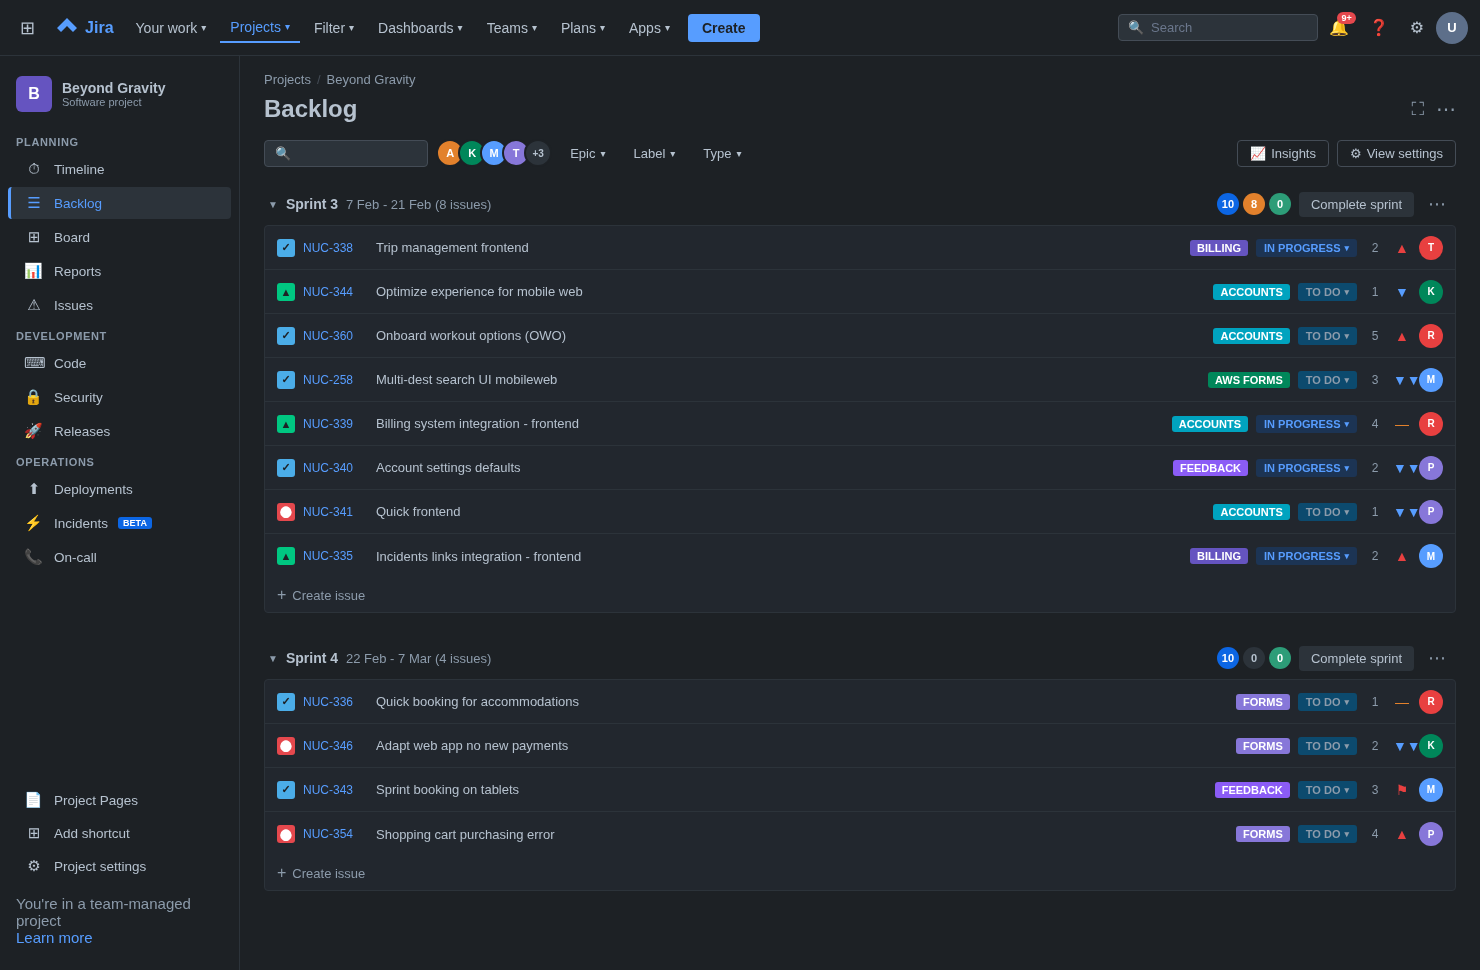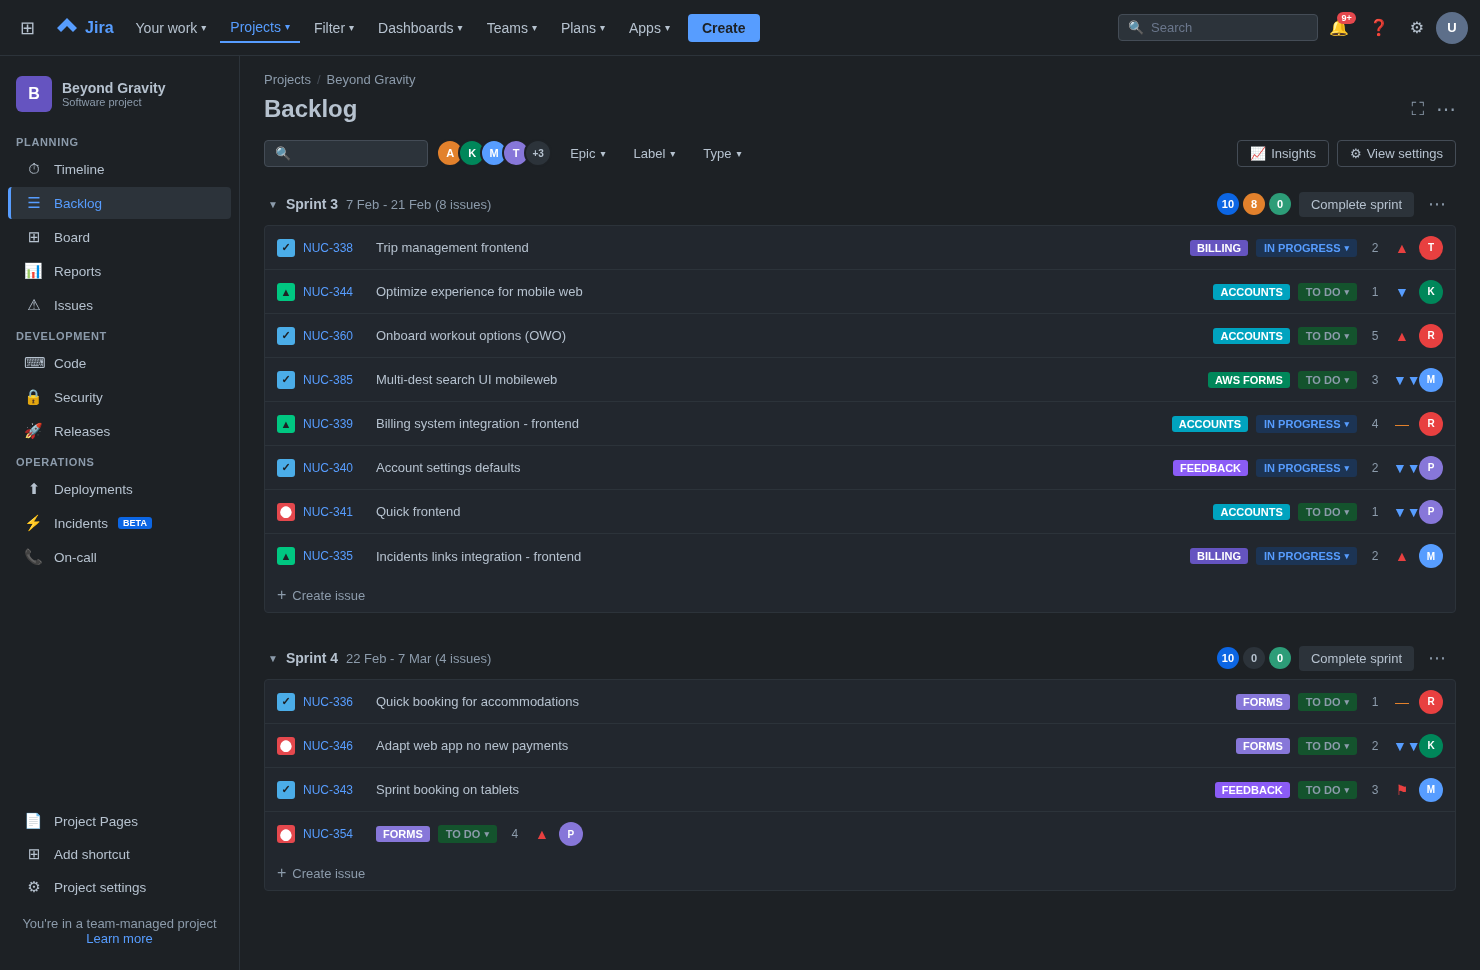--- a/index.html
+++ b/index.html
@@ -27,21 +27,21 @@
     .project-header { display: flex; align-items: center; gap: 10px; padding: 8px 16px 16px; }
     .project-icon { width: 36px; height: 36px; border-radius: 6px; background: #6554c0; display: flex; align-items: center; justify-content: center; color: white; font-weight: 700; font-size: 16px; flex-shrink: 0; }
     .project-info .project-name { color: #b6c2cf; font-size: 14px; font-weight: 600; }
     .project-info .project-type { color: #8c9bab; font-size: 11px; }
     .sidebar-section-label { color: #8c9bab; font-size: 11px; font-weight: 700; padding: 8px 16px 4px; letter-spacing: 0.06em; text-transform: uppercase; }
     .sidebar-item { display: flex; align-items: center; gap: 10px; padding: 7px 16px; cursor: pointer; color: #b6c2cf; border-radius: 4px; margin: 1px 8px; font-size: 13.5px; }
     .sidebar-item.active { background: #2c333a; color: #579dff; border-left: 3px solid #579dff; padding-left: 13px; }
     .sidebar-item .si-icon { width: 20px; text-align: center; font-size: 15px; }
     .sidebar-item .beta-badge { background: #0c66e4; color: white; font-size: 9px; font-weight: 700; padding: 1px 5px; border-radius: 3px; text-transform: uppercase; }
     .sidebar-bottom { margin-top: auto; padding-bottom: 8px; }
-    .sidebar-footer { color: #8c9bab; font-size: 13px; text-align: center; padding: 12px 16px 4px; }
+    .sidebar-footer { color: #8c9bab; font-size: 15px; text-align: left; padding: 12px 16px 4px; }
     .sidebar-footer a { color: #579dff; text-decoration: none; }
 
     
     .main { margin-left: 240px; margin-top: 56px; padding: 16px 24px; background: #1d2125; min-height: calc(970px - 56px); }
     .breadcrumb { display: flex; align-items: center; gap: 6px; color: #8c9bab; font-size: 13px; margin-bottom: 8px; }
     .breadcrumb a { color: #8c9bab; text-decoration: none; }
     .breadcrumb .sep { color: #444c56; }
     .page-title { font-size: 24px; font-weight: 600; color: #b6c2cf; margin-bottom: 16px; }
 
     
@@ -84,21 +84,21 @@
     .issue-key { color: #579dff; font-size: 12px; white-space: nowrap; min-width: 65px; }
     .issue-summary { color: #b6c2cf; flex: 1; font-size: 13px; white-space: nowrap; overflow: hidden; text-overflow: ellipsis; }
     .epic-badge { padding: 2px 7px; border-radius: 3px; font-size: 11px; font-weight: 700; white-space: nowrap; }
     .eb-billing { background: #6554c0; color: white; }
     .eb-accounts { background: #00a3bf; color: white; }
     .eb-feedback { background: #8b5cf6; color: white; }
     .eb-aws { background: #00875a; color: white; }
     .eb-forms { background: #8777d9; color: white; }
     .status-badge { display: flex; align-items: center; gap: 4px; padding: 3px 8px; border-radius: 3px; font-size: 11px; font-weight: 600; white-space: nowrap; cursor: pointer; }
     .sb-inprogress { background: #1c3454; color: #579dff; }
-    .sb-todo { background: #14532d; color: #8c9bab; }
+    .sb-todo { background: #0c4a6e; color: #8c9bab; }
     .status-chevron { font-size: 9px; }
     .issue-num { color: #8c9bab; font-size: 12px; min-width: 20px; text-align: center; }
     .priority-icon { font-size: 14px; width: 18px; text-align: center; }
     .p-high { color: #e84040; }
     .p-medium { color: #e2812c; }
     .p-low { color: #579dff; }
     .issue-avatar { width: 24px; height: 24px; border-radius: 50%; display: flex; align-items: center; justify-content: center; font-size: 10px; font-weight: 700; color: white; flex-shrink: 0; }
 
     
     .create-issue-row { display: flex; align-items: center; gap: 6px; padding: 8px 12px; color: #8c9bab; cursor: pointer; font-size: 13px; }
@@ -351,21 +351,21 @@
       <div class="status-badge sb-todo">
         TO DO <span class="status-chevron">▾</span>
       </div>
       <span class="issue-num">5</span>
       <span class="priority-icon p-high">▲</span>
       <div class="issue-avatar" style="background:#e84040">R</div>
     </div>
 
     <div class="issue-row">
       <div class="issue-type-icon it-task">✓</div>
-      <span class="issue-key">NUC-385</span>
+      <span class="issue-key">NUC-258</span>
       <span class="issue-summary">Multi-dest search UI mobileweb</span>
       <span class="epic-badge eb-aws">AWS FORMS</span>
       <div class="status-badge sb-todo">
         TO DO <span class="status-chevron">▾</span>
       </div>
       <span class="issue-num">3</span>
       <span class="priority-icon p-low">▼▼</span>
       <div class="issue-avatar" style="background:#579dff">M</div>
     </div>
 
@@ -480,20 +480,21 @@
         TO DO <span class="status-chevron">▾</span>
       </div>
       <span class="issue-num">3</span>
       <span class="priority-icon p-high">⚑</span>
       <div class="issue-avatar" style="background:#579dff">M</div>
     </div>
 
     <div class="issue-row">
       <div class="issue-type-icon it-bug">⬤</div>
       <span class="issue-key">NUC-354</span>
+      <span class="issue-summary">Shopping cart purchasing error</span>
       <span class="epic-badge eb-forms">FORMS</span>
       <div class="status-badge sb-todo">
         TO DO <span class="status-chevron">▾</span>
       </div>
       <span class="issue-num">4</span>
       <span class="priority-icon p-high">▲</span>
       <div class="issue-avatar" style="background:#8777d9">P</div>
     </div>
   </div>
         <div class="create-issue-row">

